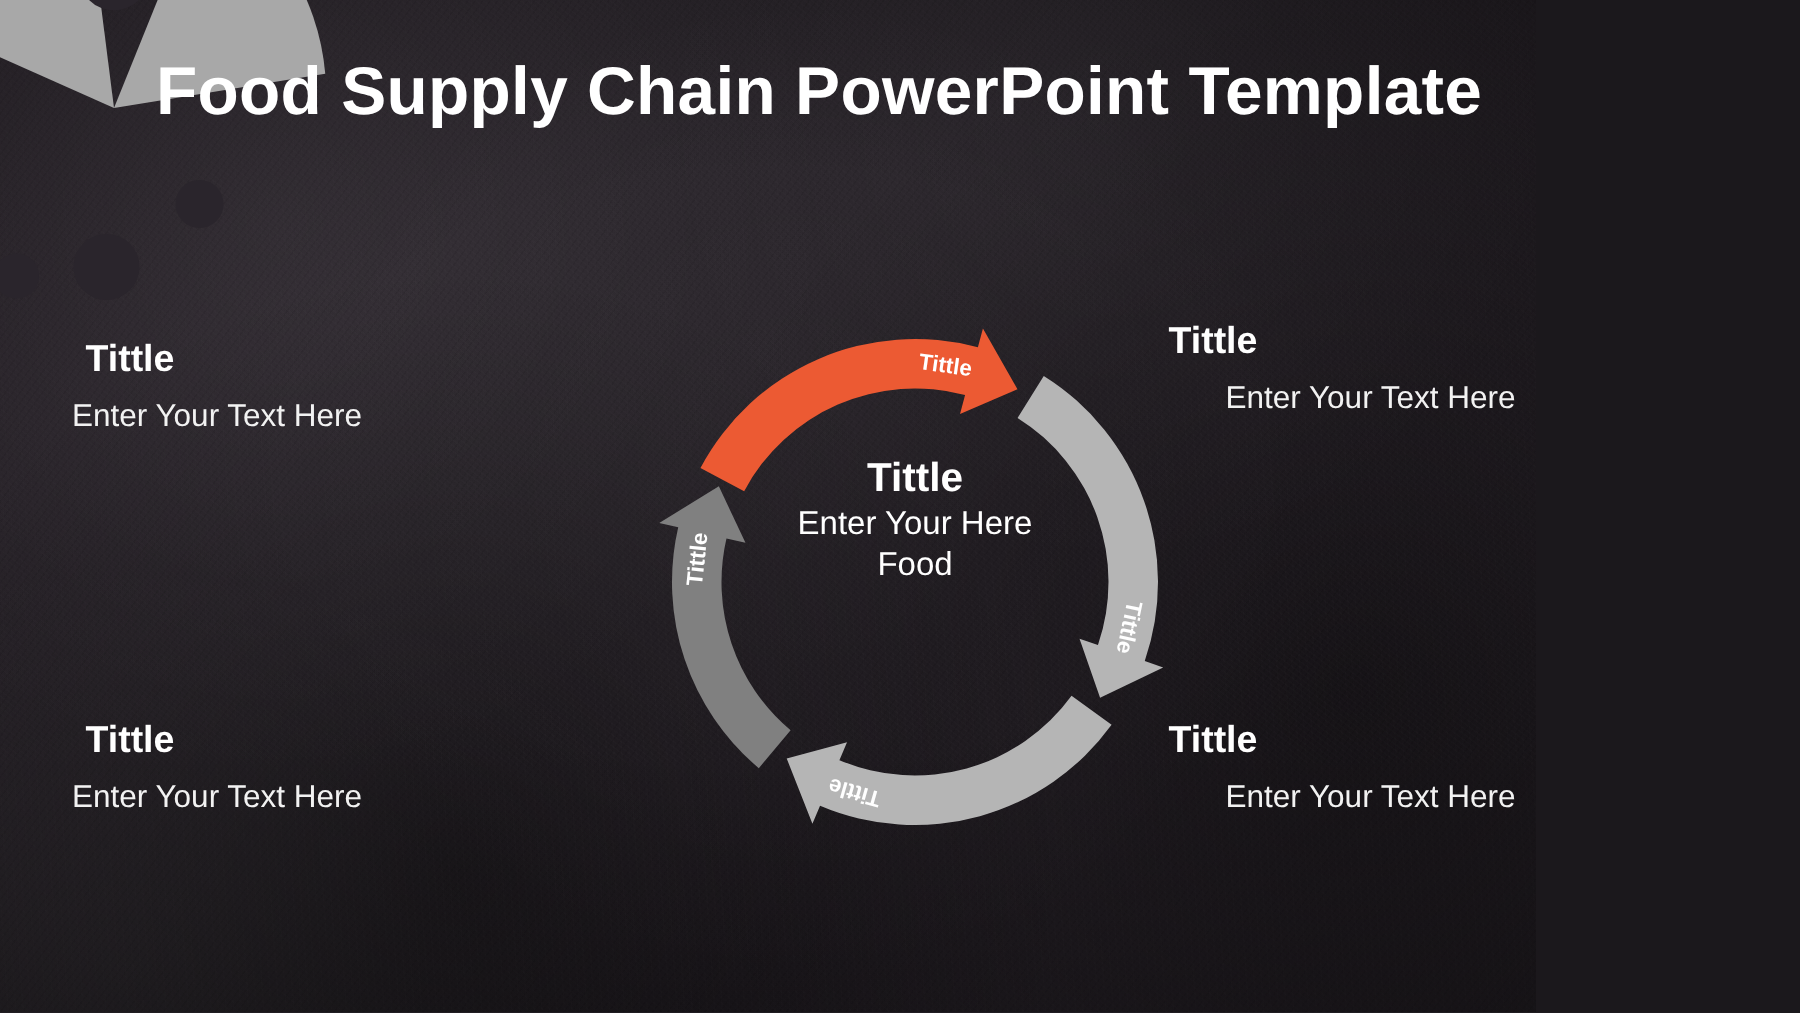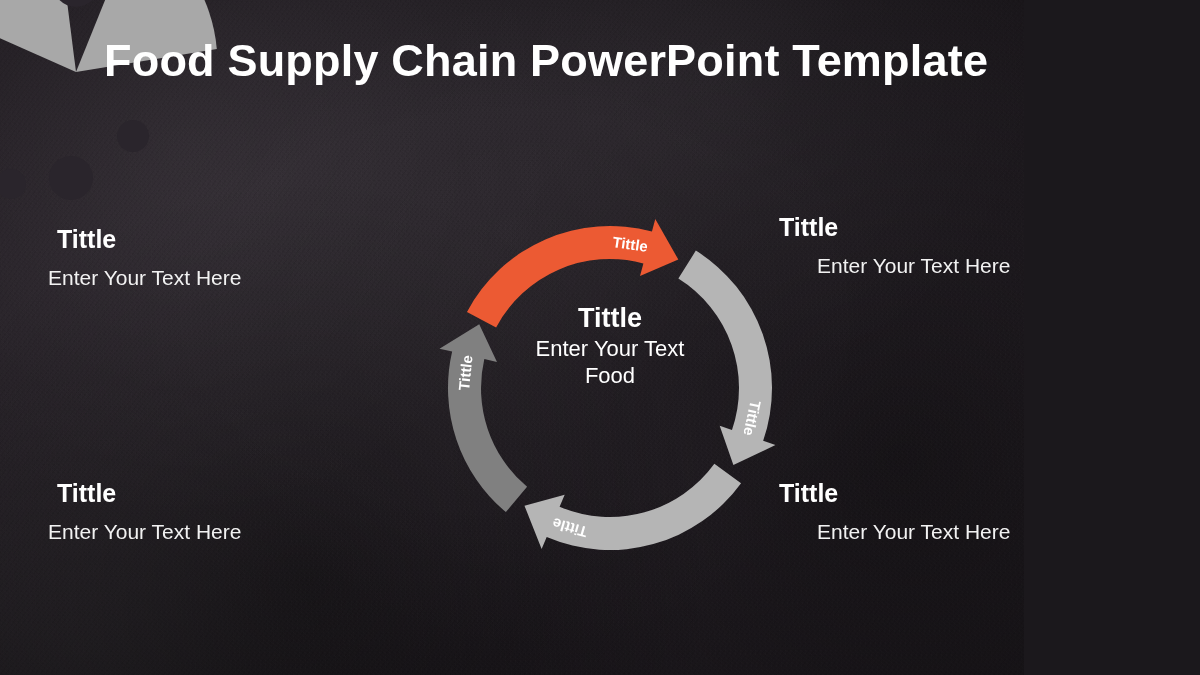--- a/index.html
+++ b/index.html
@@ -198,16 +198,16 @@
           <text x="210.25" y="45.92" class="seg-label" text-anchor="middle" dominant-baseline="central" transform="rotate(8 210.25 45.92)">Tittle</text>
           <text x="332.32" y="220.25" class="seg-label" text-anchor="middle" dominant-baseline="central" transform="rotate(102 332.32 220.25)">Tittle</text>
           <text x="149.89" y="329.86" class="seg-label" text-anchor="middle" dominant-baseline="central" transform="rotate(196 149.89 329.86)">Tittle</text>
           <text x="45.3" y="174.79" class="seg-label" text-anchor="middle" dominant-baseline="central" transform="rotate(276 45.3 174.79)">Tittle</text>
         </g>
     </svg>
   </div>
 
   <div class="center-text">
     <div class="c-title">Tittle</div>
-    <div class="c-body">Enter Your Text</div>
+    <div class="c-body">Enter Your Here</div>
     <div class="c-body">Food</div>
   </div>
 </div>
 
 </body></html>

